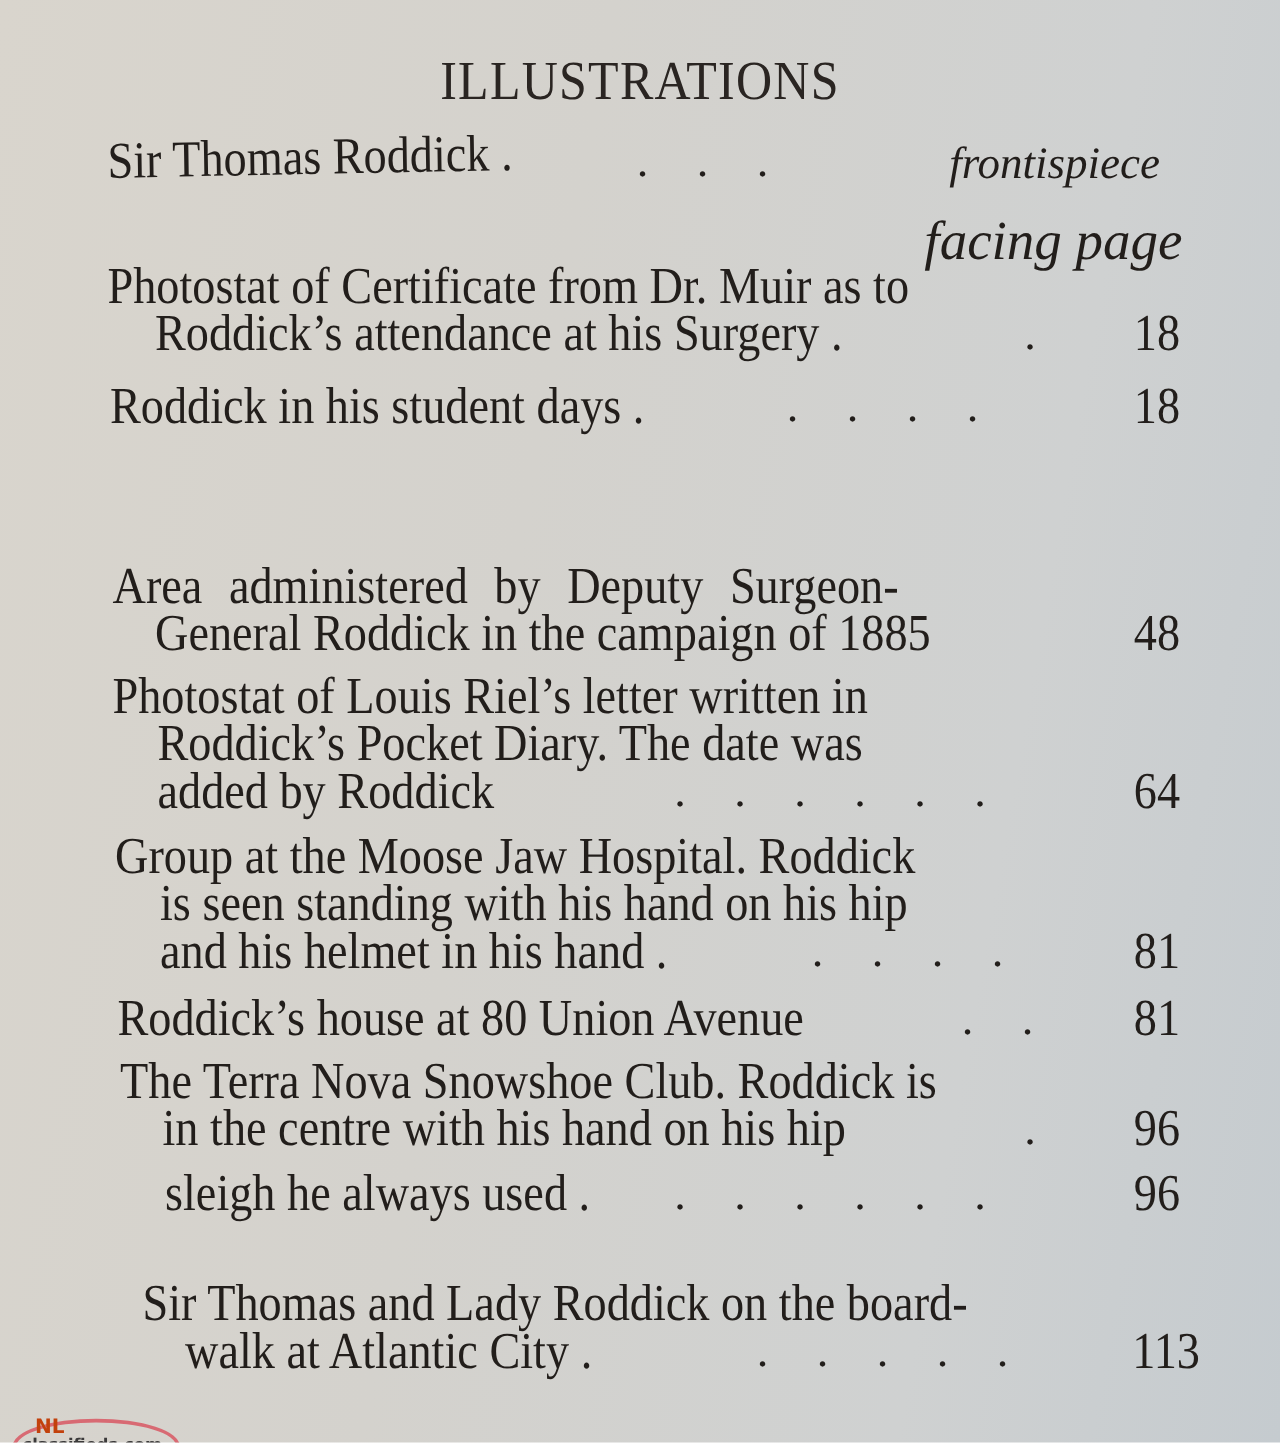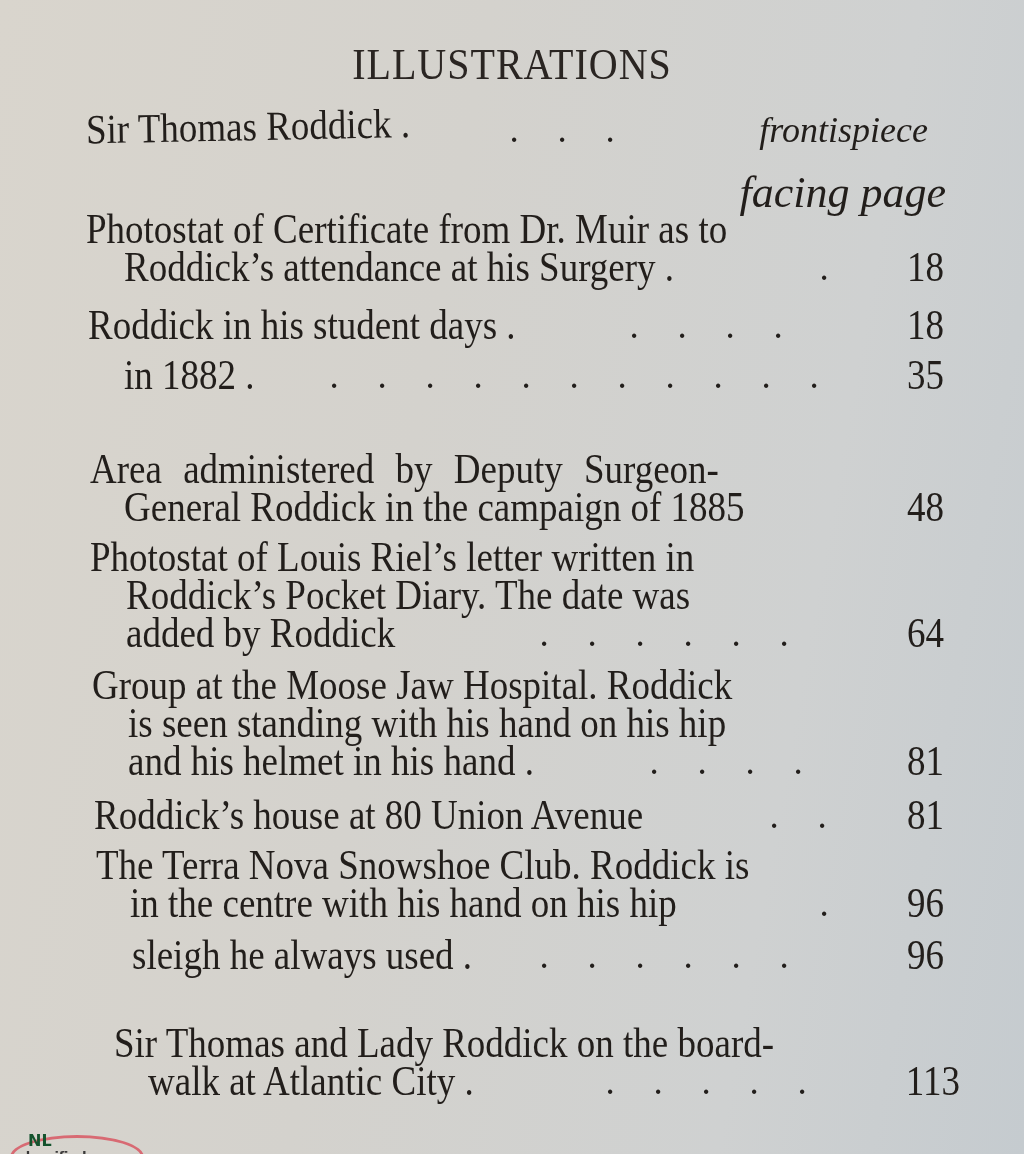--- a/index.html
+++ b/index.html
@@ -95,21 +95,21 @@
       border: 3px solid #d86a73;
       border-radius: 50%;
       box-sizing: border-box;
     }
     .watermark .nl {
       position: absolute;
       left: 22px; top: -2px;
       font-family: "DejaVu Sans", sans-serif;
       font-weight: bold;
       font-size: 16px;
-      color: #14532d;
+      color: #c2410c;
     }
     .watermark .site {
       position: absolute;
       left: 12px; top: 16px;
       font-family: "DejaVu Sans", sans-serif;
       font-weight: bold;
       font-size: 13px;
       color: #3b3a3a;
     }
   </style>
@@ -143,25 +143,20 @@
 
   <div class="entry" style="top:268px;">
     <div class="line">
       <span class="txt" style="left:88px;">Roddick in his student days .</span>
       <span class="dots" style="left:610px;"><span>.</span><span>.</span><span>.</span><span>.</span></span>
       <span class="page-num">18</span>
     </div>
   </div>
 
   <div class="entry" style="top:318px;">
-    <div class="line">
-      <span class="txt" style="left:124px;">in 1882 .</span>
-      <span class="dots" style="left:310px;"><span>.</span><span>.</span><span>.</span><span>.</span><span>.</span><span>.</span><span>.</span><span>.</span><span>.</span><span>.</span><span>.</span></span>
-      <span class="page-num">35</span>
-    </div>
   </div>
 
   <div class="entry" style="top:412px;">
     <div class="line">
         <span class="txt" style="left:90px; word-spacing:12px;">Area administered by Deputy Surgeon-</span>
       </div>
     <div class="line">
       <span class="txt" style="left:124px;">General Roddick in the campaign of 1885</span>
       <span class="page-num">48</span>
     </div>

